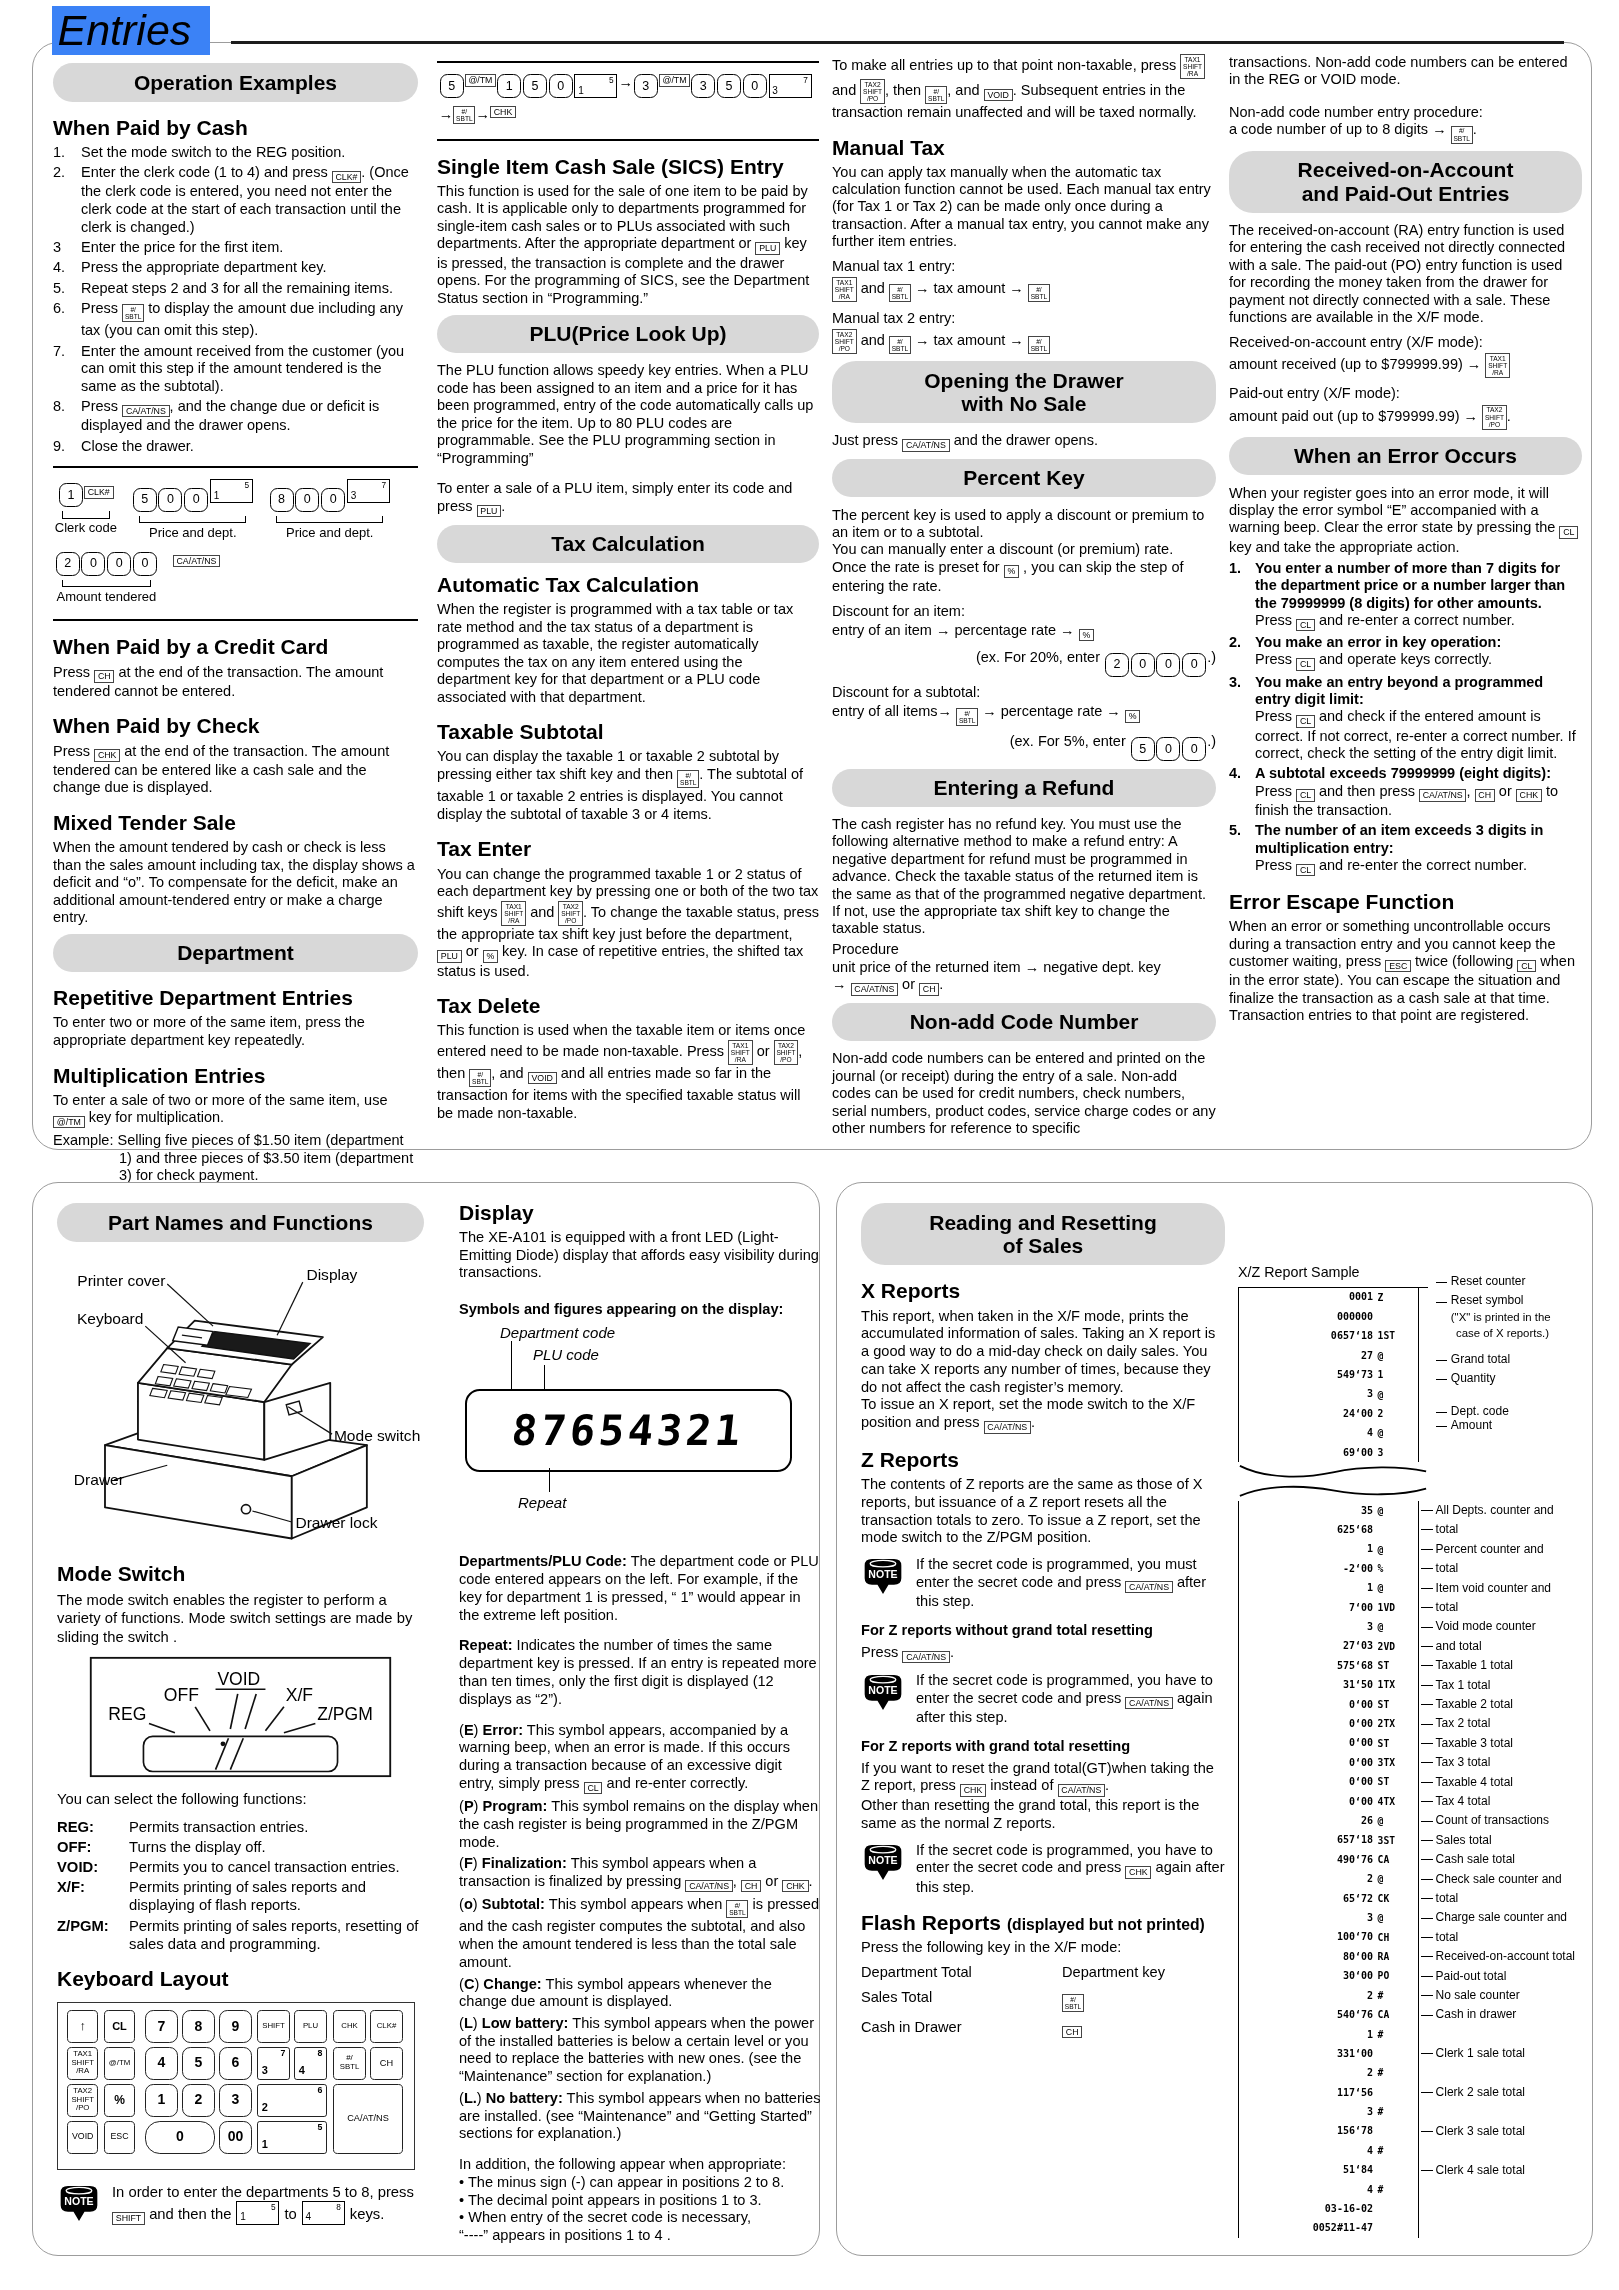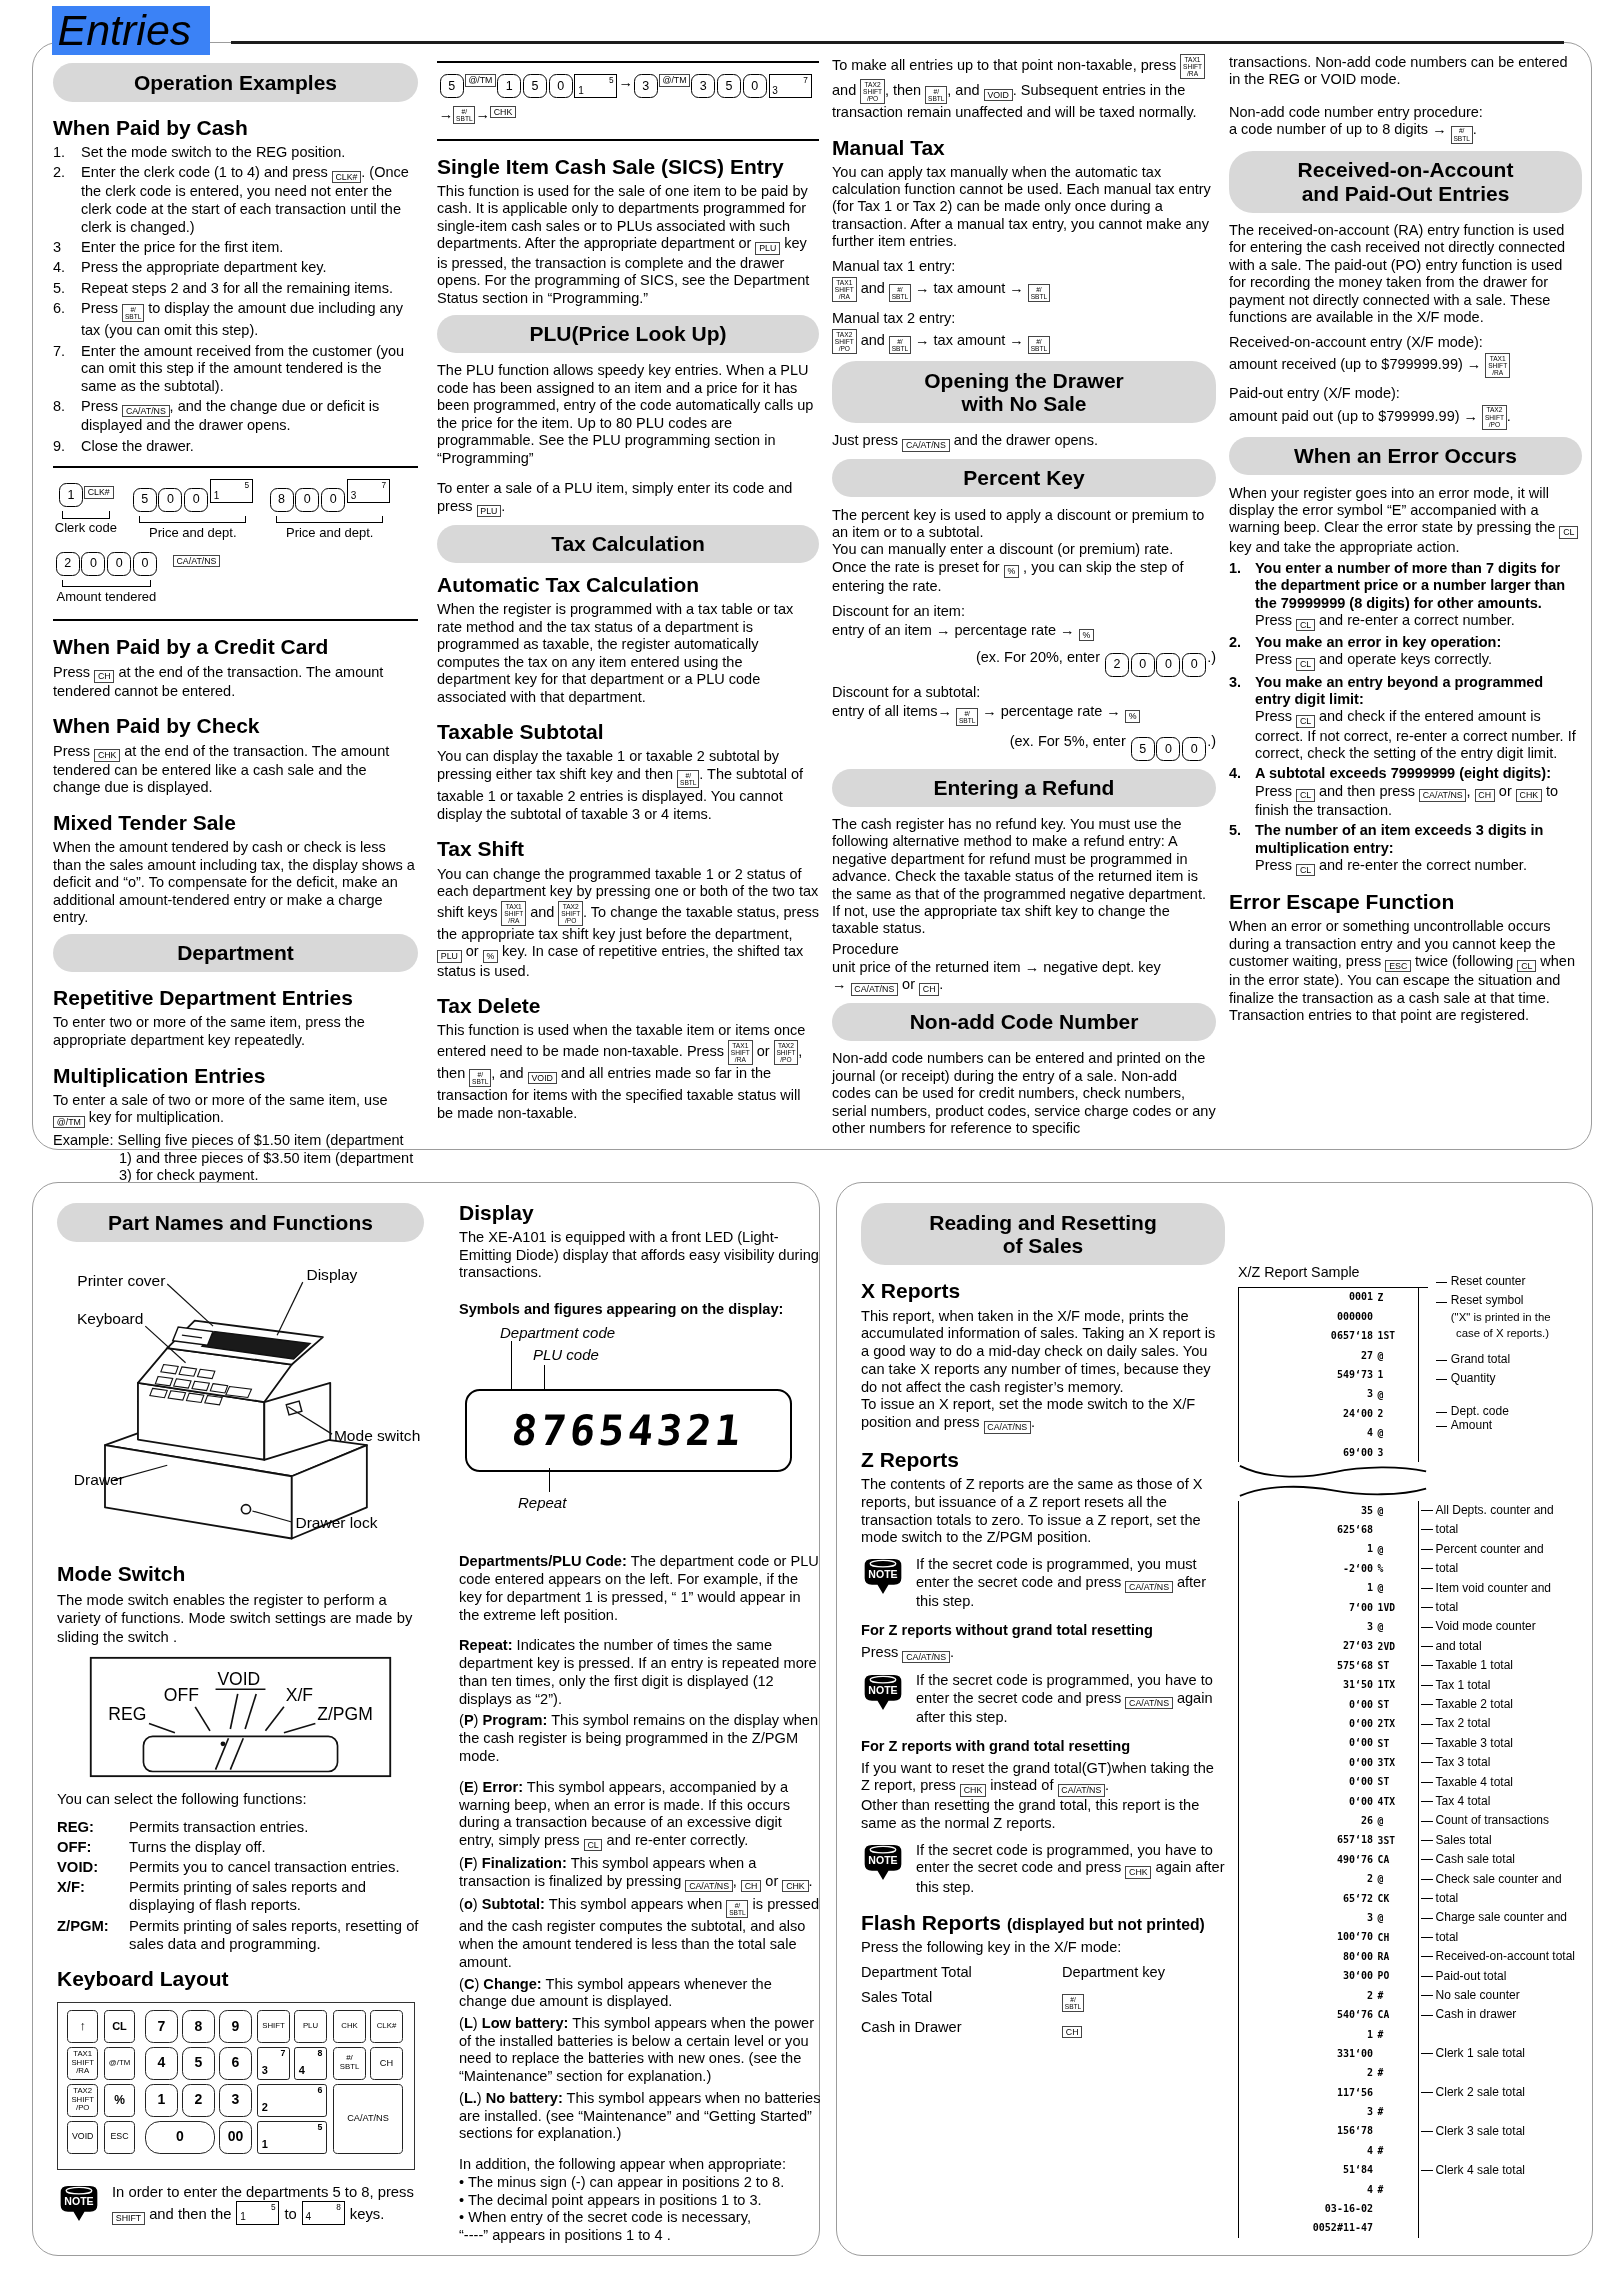--- a/index.html
+++ b/index.html
@@ -217,21 +217,21 @@
     <h3>Single Item Cash Sale (SICS) Entry</h3>
     <p>This function is used for the sale of one item to be paid by cash. It is applicable only to departments programmed for single-item cash sales or to PLUs associated with such departments. After the appropriate department or <span class="kcap">PLU</span> key is pressed, the transaction is complete and the drawer opens. For the programming of SICS, see the Department Status section in “Programming.”</p>
     <div class="pill">PLU(Price Look Up)</div>
     <p>The PLU function allows speedy key entries. When a PLU code has been assigned to an item and a price for it has been programmed, entry of the code automatically calls up the price for the item. Up to 80 PLU codes are programmable. See the PLU programming section in “Programming”</p>
     <p style="margin-top:13px">To enter a sale of a PLU item, simply enter its code and press <span class="kcap">PLU</span>.</p>
     <div class="pill">Tax Calculation</div>
     <h3 style="margin-top:3.7px">Automatic Tax Calculation</h3>
     <p>When the register is programmed with a tax table or tax rate method and the tax status of a department is programmed as taxable, the register automatically computes the tax on any item entered using the department key for that department or a PLU code associated with that department.</p>
     <h3>Taxable Subtotal</h3>
     <p>You can display the taxable 1 or taxable 2 subtotal by pressing either tax shift key and then <span class="kcap k2">#/<br>SBTL</span>. The subtotal of taxable 1 or taxable 2 entries is displayed. You cannot display the subtotal of taxable 3 or 4 items.</p>
-    <h3>Tax Shift</h3>
+    <h3>Tax Enter</h3>
     <p>You can change the programmed taxable 1 or 2 status of each department key by pressing one or both of the two tax shift keys <span class="kcap k2">TAX1<br>SHIFT<br>/RA</span> and <span class="kcap k2">TAX2<br>SHIFT<br>/PO</span>. To change the taxable status, press the appropriate tax shift key just before the department, <span class="kcap">PLU</span> or <span class="kcap">%</span>  key. In case of repetitive entries, the shifted tax status is used.</p>
     <h3>Tax Delete</h3>
     <p>This function is used when the taxable item or items once entered need to be made non-taxable. Press <span class="kcap k2">TAX1<br>SHIFT<br>/RA</span> or <span class="kcap k2">TAX2<br>SHIFT<br>/PO</span>, then <span class="kcap k2">#/<br>SBTL</span>, and <span class="kcap">VOID</span> and all entries made so far in the transaction for items with the specified taxable status will be made non-taxable.</p>
   </div>
 
   <div class="col tc3">
     <p>To make all entries up to that point non-taxable, press <span class="kcap k2">TAX1<br>SHIFT<br>/RA</span> and <span class="kcap k2">TAX2<br>SHIFT<br>/PO</span>, then <span class="kcap k2">#/<br>SBTL</span>, and <span class="kcap">VOID</span>. Subsequent entries in the transaction remain unaffected and will be taxed normally.</p>
     <h3>Manual Tax</h3>
     <p>You can apply tax manually when the automatic tax calculation function cannot be used.  Each manual tax entry (for Tax 1 or Tax 2) can be made only once during a transaction. After a manual tax entry, you cannot make any further item entries.</p>
     <p class="f-label">Manual tax 1 entry:</p>
@@ -487,22 +487,22 @@
       <div class="dline" style="left:85px;top:41px;height:24px"></div>
       <div class="dbox">
         <span class="dig">87654321</span>
       </div>
       <div class="dline" style="left:90px;top:144px;height:24px"></div>
       <div class="disp-lbl" style="left:59px;top:170px">Repeat</div>
     </div>
 
     <p><b>Departments/PLU Code:</b> The department code or PLU code entered appears on the left.  For example, if the key for department 1 is pressed, “ 1” would appear in the extreme left position.</p>
     <p style="margin-top:13px"><b>Repeat:</b> Indicates the number of times the same department key is pressed. If an entry is repeated more than ten times, only the first digit is displayed (12 displays as “2”).</p>
+    <p style="margin-top:13px">(<b>E</b>) <b>Error:</b> This symbol appears, accompanied by a warning beep, when an error is made.  If this occurs during a transaction because of an excessive digit entry, simply press <span class="kcap">CL</span> and re-enter correctly.</p>
     <p>(<b>P</b>) <b>Program:</b> This symbol remains on the display when the cash register is being programmed in the Z/PGM mode.</p>
-    <p style="margin-top:13px">(<b>E</b>) <b>Error:</b> This symbol appears, accompanied by a warning beep, when an error is made.  If this occurs during a transaction because of an excessive digit entry, simply press <span class="kcap">CL</span> and re-enter correctly.</p>
     <p>(<b>F</b>) <b>Finalization:</b> This symbol appears when a transaction is finalized by pressing <span class="kcap">CA/AT/NS</span>, <span class="kcap">CH</span> or <span class="kcap">CHK</span>.</p>
     <p>(<b>o</b>) <b>Subtotal:</b> This symbol appears when <span class="kcap k2">#/<br>SBTL</span> is pressed and the cash register computes the subtotal, and also when the amount tendered is less than the total sale amount.</p>
     <p>(<b>C</b>) <b>Change:</b> This symbol appears whenever the change due amount is displayed.</p>
     <p>(<b>L</b>) <b>Low battery:</b> This symbol appears when the power of the installed batteries is below a certain level or you need to replace the batteries with new ones. (see the “Maintenance” section for explanation.)</p>
     <p>(<b>L.</b>) <b>No battery:</b> This symbol appears when no batteries are installed. (see “Maintenance” and “Getting Started” sections for explanation.)</p>
     <p style="margin-top:13px">In addition, the following appear when appropriate:<br>• The minus sign (-) can appear in positions 2 to 8.<br>• The decimal point appears in positions 1 to 3.<br>• When entry of the secret code is necessary,<br>“----” appears in positions 1 to 4 .</p>
   </div>
 </div>
 
 <div id="br-panel" class="panel">

